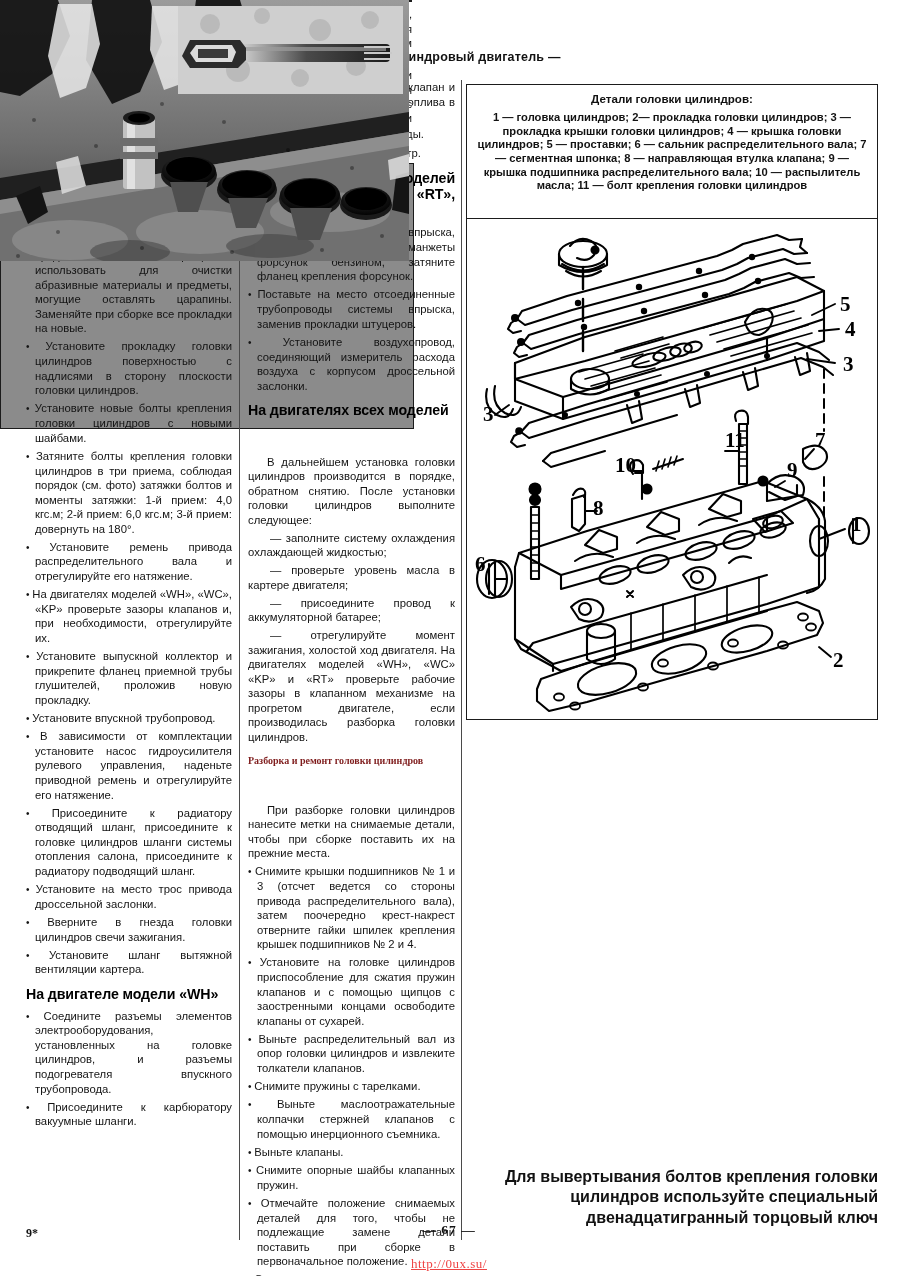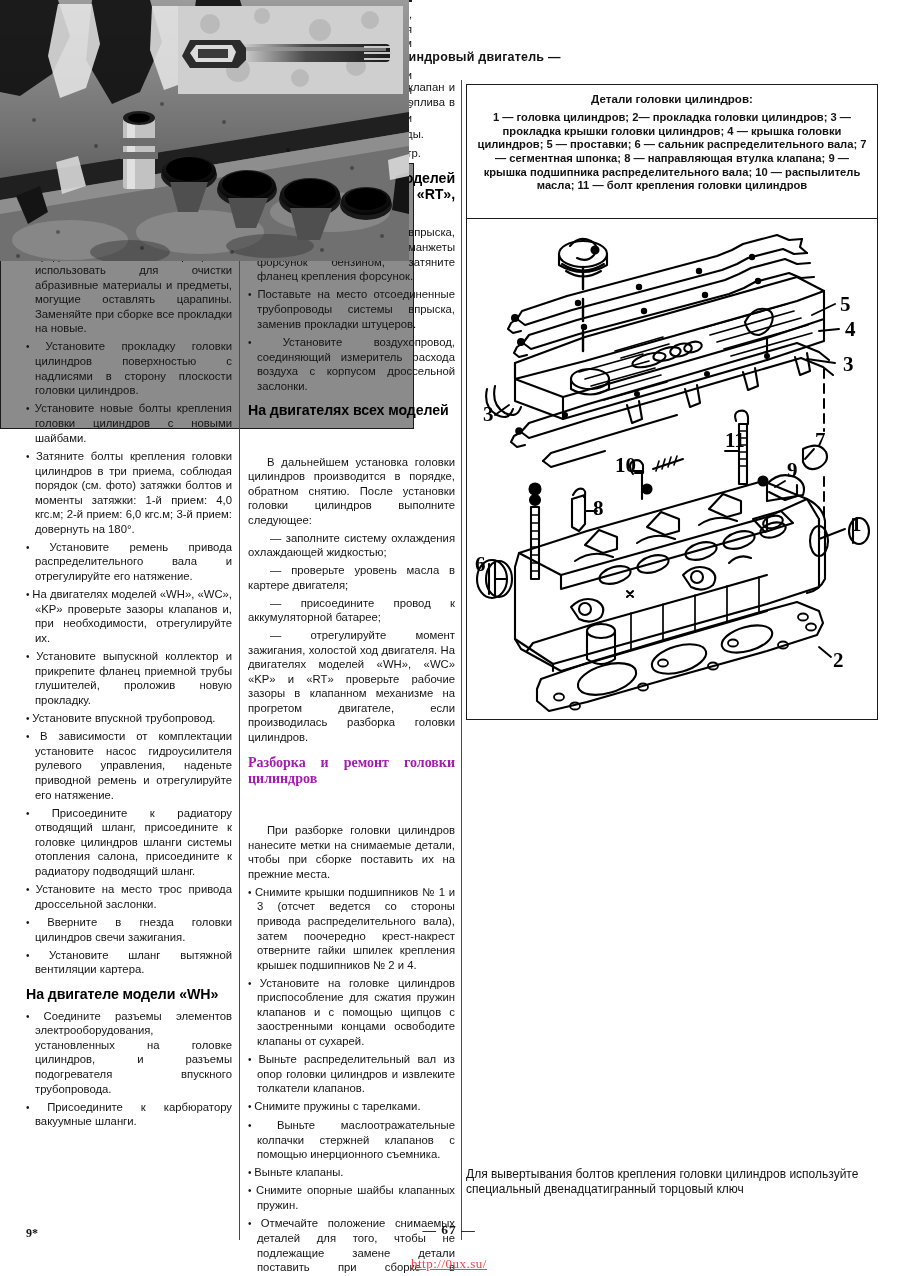--- a/index.html
+++ b/index.html
@@ -84,25 +84,25 @@
   h2.sec {
     margin: 9px 0 6px 0;
     font-size: 14.2px;
     line-height: 1.17;
     font-weight: bold;
     letter-spacing: -0.1px;
     color: #000;
   }
   h2.sec-serif {
     margin: 11px 0 6px 0;
-    font-size: 14px;
+    font-size: 10px;
     line-height: 1.13;
     font-weight: bold;
     font-family: "Liberation Serif", serif;
-    color: #a21caf;
+    color: #7f1d1d;
   }
 
   .folio-left {
     position: absolute;
     left: 26px;
     top: 1226px;
     font-size: 12px;
     font-weight: bold;
     font-family: "Liberation Serif", serif;
   }
@@ -198,24 +198,24 @@
     height: 264px;
     border: 1.4px solid #1b1b1b;
     overflow: hidden;
     background: #8b8b8b;
   }
   .photo-caption {
     position: absolute;
     left: 466px;
     top: 1167px;
     width: 412px;
-    text-align: left;
-    font-size: 12px;
+    text-align: right;
+    font-size: 16px;
     line-height: 1.28;
-    font-weight: normal;
+    font-weight: bold;
   }
 
   
   .photo-stage { position: absolute; inset: 0; }
 
   
   .fig-num {
     font-family: "Liberation Serif", serif;
     font-weight: bold;
     font-size: 19px;

